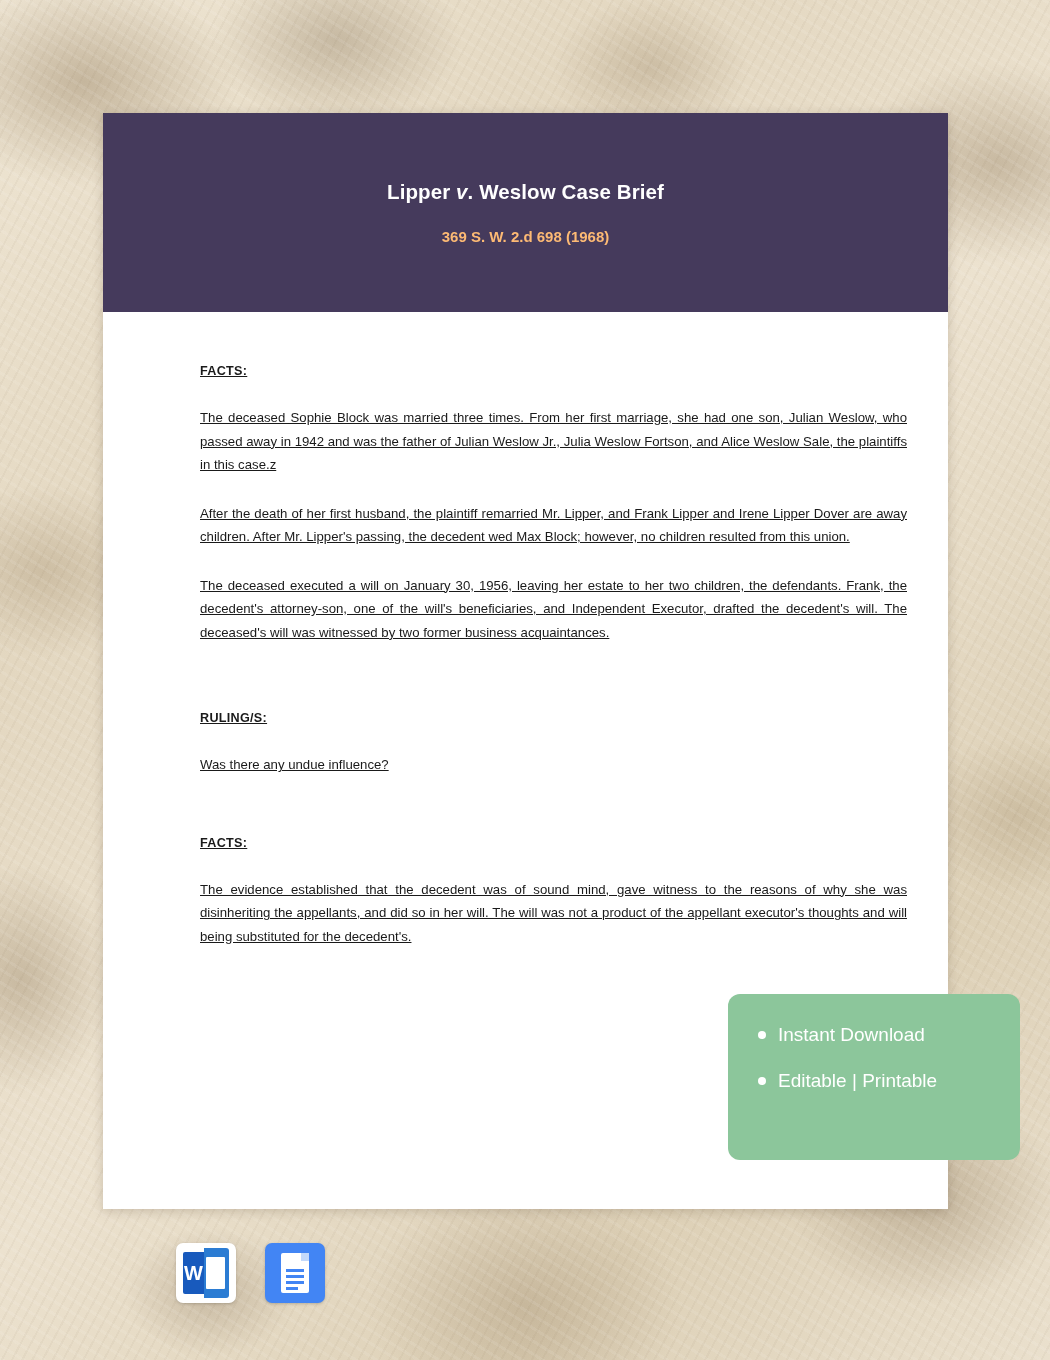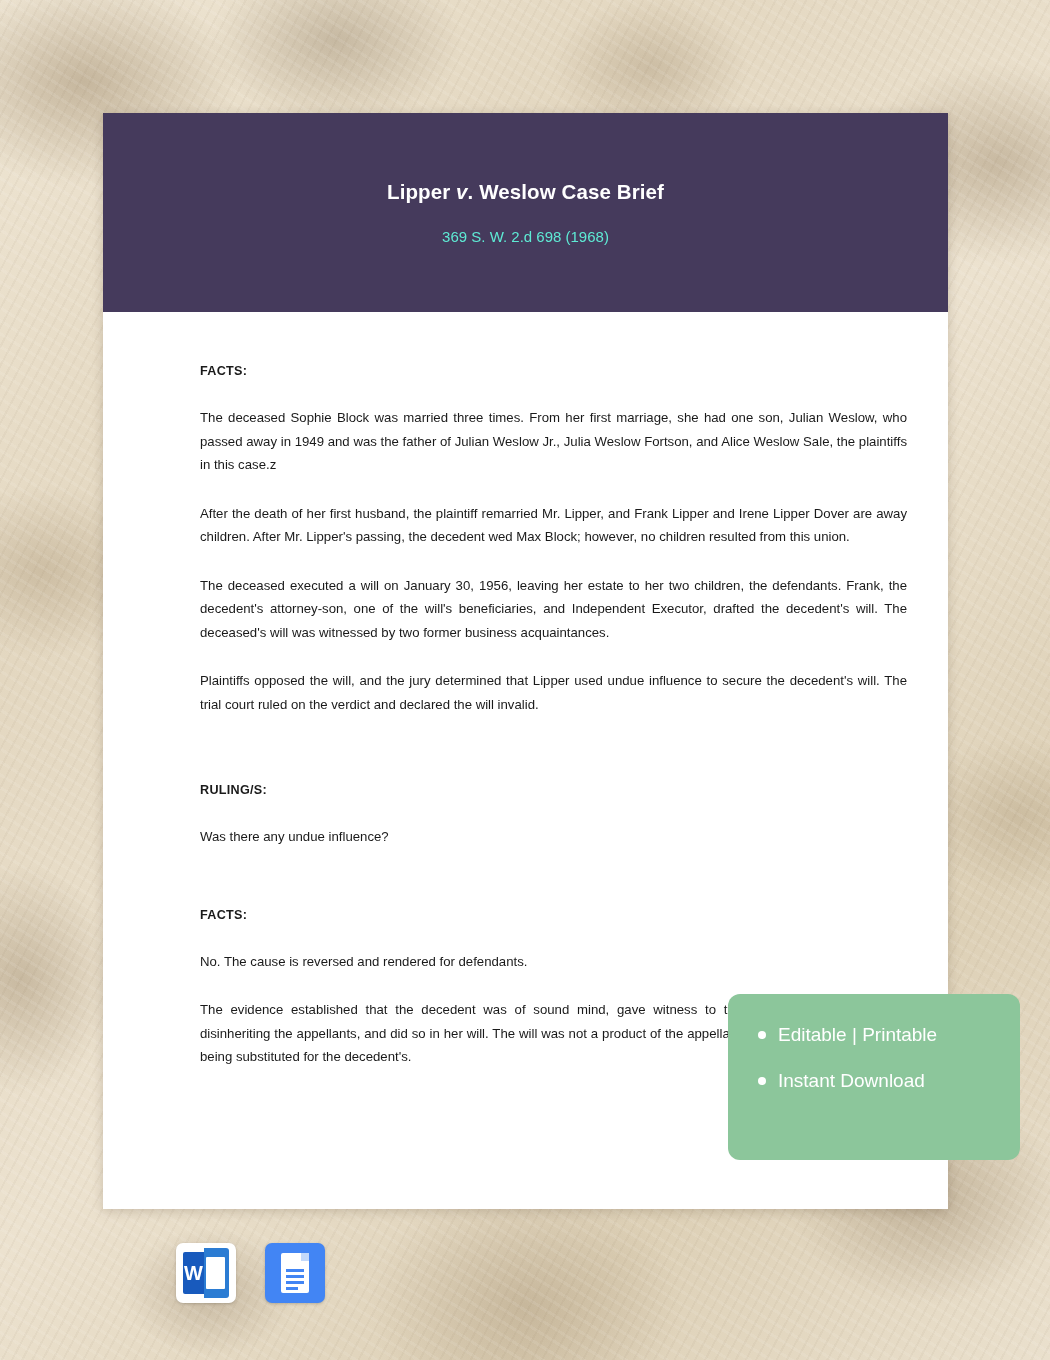--- a/index.html
+++ b/index.html
@@ -65,29 +65,30 @@
     color: #ffffff;
     font-size: 20.5px;
     font-weight: bold;
     letter-spacing: 0.1px;
     margin: 0 0 24px 0;
   }
   .doc-title em {
     font-style: italic;
   }
   .doc-subtitle {
-    color: #5eead4;
+    color: #fdba74;
     font-size: 15px;
-    font-weight: normal;
+    font-weight: bold;
     margin: 0;
   }
 
   .doc-body {
     padding: 52px 41px 0 97px;
     color: #1a1a1a;
+    text-decoration: underline;
   }
   .section-heading {
     font-size: 12.6px;
     font-weight: bold;
     letter-spacing: 0.3px;
     margin: 0 0 28px 0;
   }
   .para {
     font-size: 13.2px;
     line-height: 1.78;
@@ -206,47 +207,45 @@
 <div class="page">
 
   <div class="doc-header">
     <div class="doc-title"><span>Lipper </span><em>v</em><span>. Weslow Case Brief</span></div>
     <div class="doc-subtitle">369 S. W. 2.d 698 (1968)</div>
   </div>
 
   <div class="doc-body">
 
     <div class="section-heading">FACTS:</div>
-    <p class="para">The deceased Sophie Block was married three times. From her first marriage, she had one son, Julian Weslow, who passed away in 1949 and was the father of Julian Weslow Jr., Julia Weslow Fortson, and Alice Weslow Sale, the plaintiffs in this case.z</p>
+    <p class="para">The deceased Sophie Block was married three times. From her first marriage, she had one son, Julian Weslow, who passed away in 1942 and was the father of Julian Weslow Jr., Julia Weslow Fortson, and Alice Weslow Sale, the plaintiffs in this case.z</p>
     <p class="para">After the death of her first husband, the plaintiff remarried Mr. Lipper, and Frank Lipper and Irene Lipper Dover are away children. After Mr. Lipper's passing, the decedent wed Max Block; however, no children resulted from this union.</p>
     <p class="para">The deceased executed a will on January 30, 1956, leaving her estate to her two children, the defendants. Frank, the decedent's attorney-son, one of the will's beneficiaries, and Independent Executor, drafted the decedent's will. The deceased's will was witnessed by two former business acquaintances.</p>
-    <p class="para">Plaintiffs opposed the will, and the jury determined that Lipper used undue influence to secure the decedent's will. The trial court ruled on the verdict and declared the will invalid.</p>
 
     <div class="spacer-lg"></div>
 
     <div class="section-heading">RULING/S:</div>
     <p class="para">Was there any undue influence?</p>
 
     <div class="spacer-md"></div>
 
     <div class="section-heading">FACTS:</div>
-    <p class="para">No. The cause is reversed and rendered for defendants.</p>
     <p class="para">The evidence established that the decedent was of sound mind, gave witness to the reasons of why she was disinheriting the appellants, and did so in her will. The will was not a product of the appellant executor's thoughts and will being substituted for the decedent's.</p>
 
   </div>
 </div>
 
 <div class="promo">
   <div class="promo-item">
     <span class="promo-bullet"></span>
-    <span>Editable | Printable</span>
+    <span>Instant Download</span>
   </div>
   <div class="promo-item">
     <span class="promo-bullet"></span>
-    <span>Instant Download</span>
+    <span>Editable | Printable</span>
   </div>
 </div>
 
 <div class="icon-row">
   <div class="file-icon word-icon">
     <div class="w-right"></div>
     <div class="w-sheet"></div>
     <div class="w-left">W</div>
   </div>
   <div class="file-icon docs-icon">

